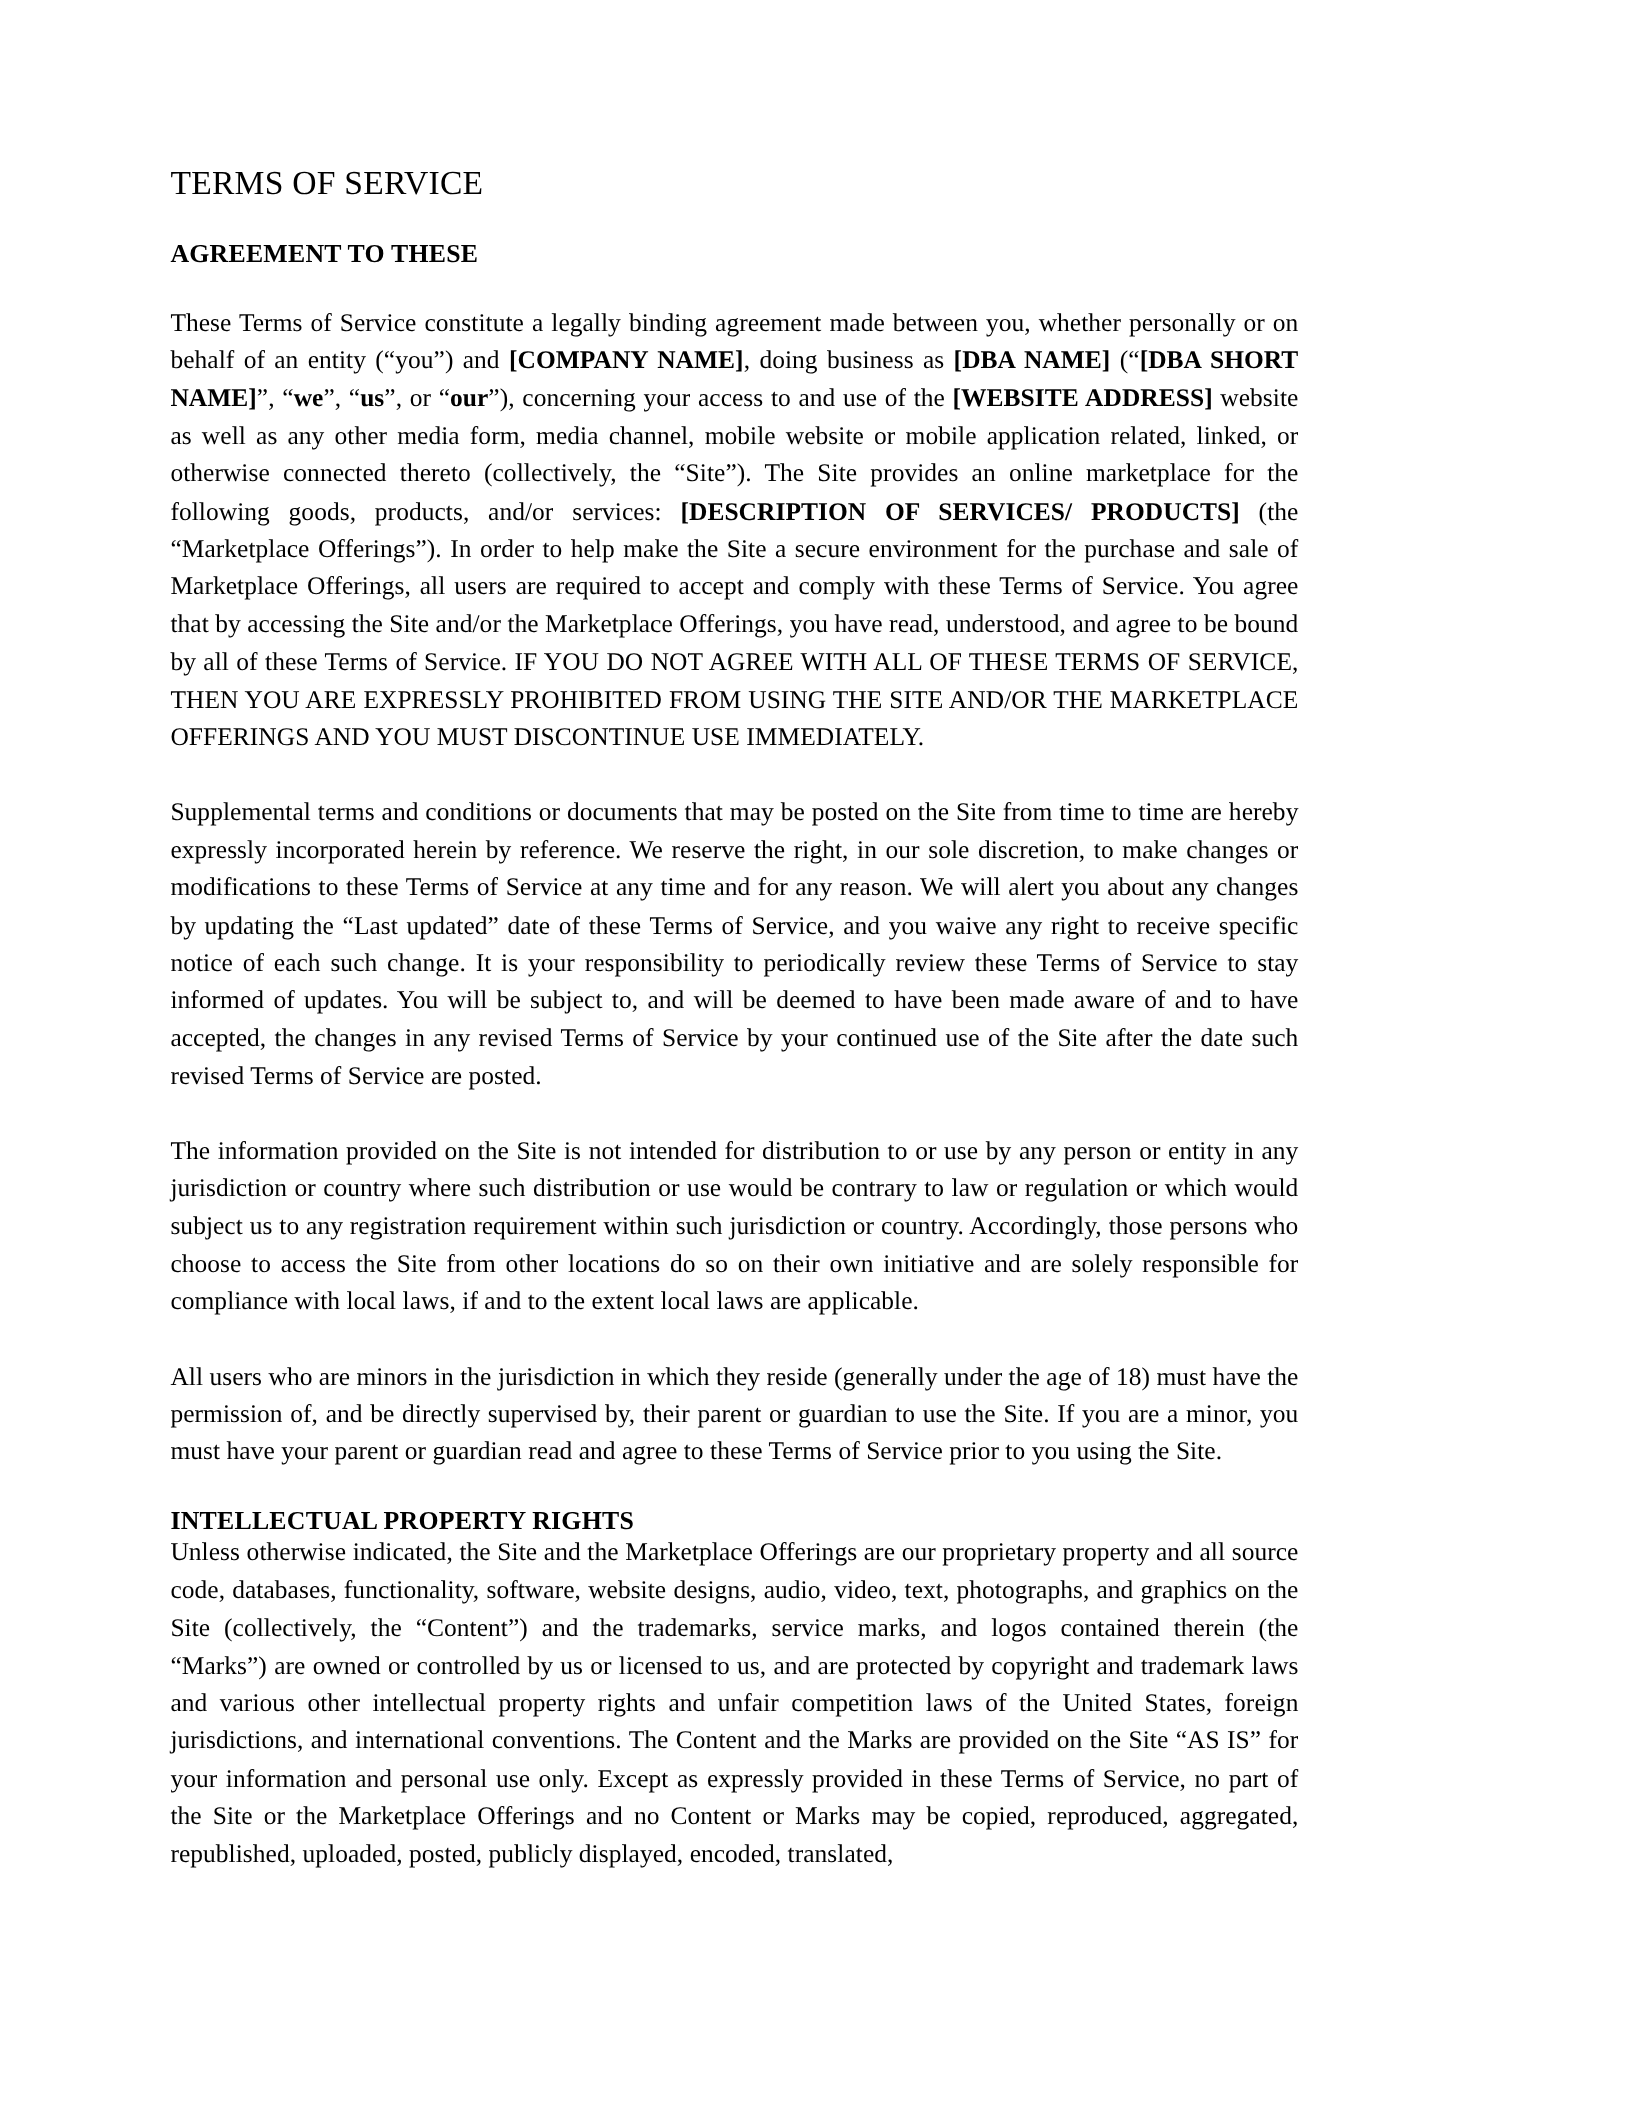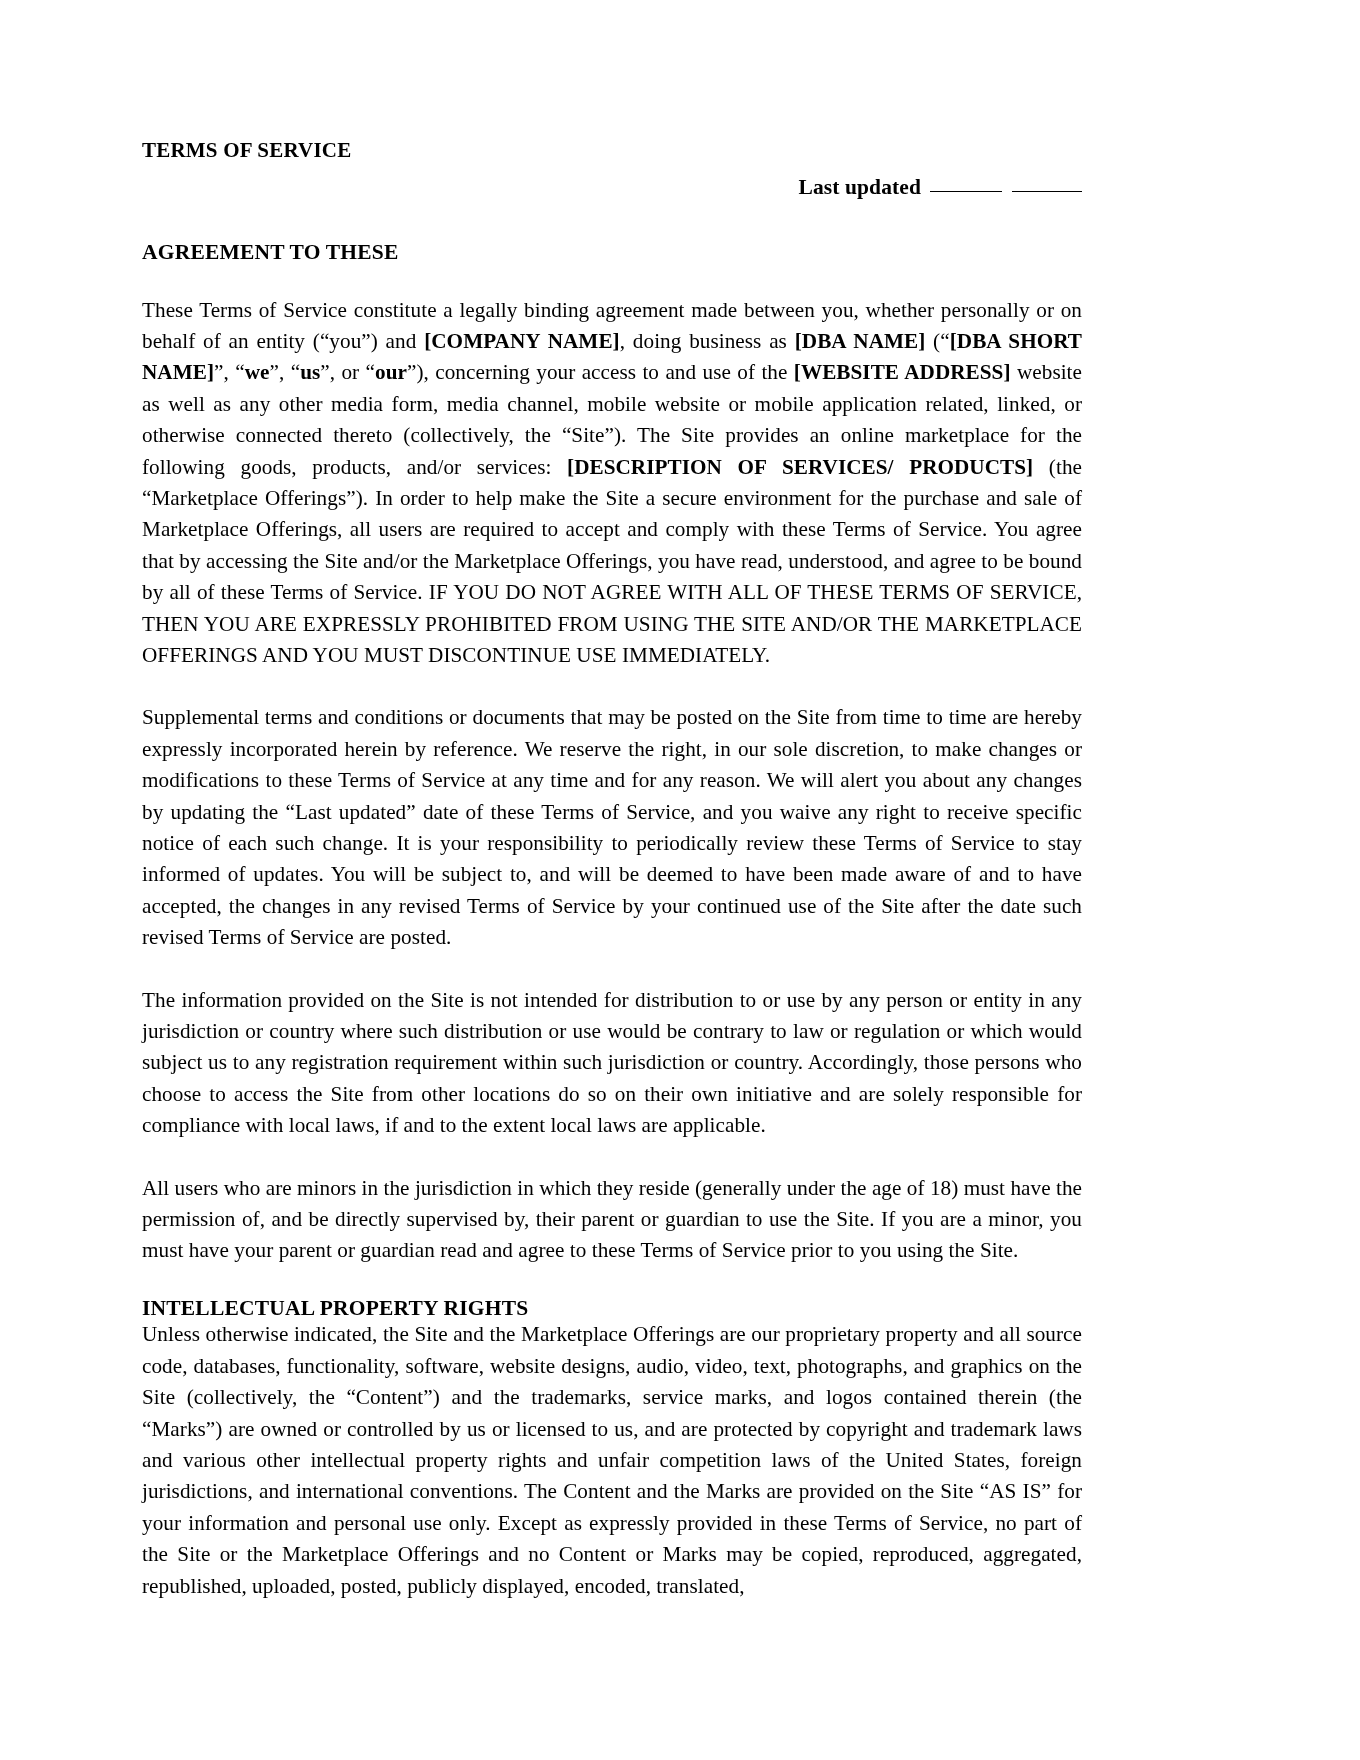--- a/index.html
+++ b/index.html
@@ -19,22 +19,22 @@
     position: relative;
     width: 1360px;
     height: 1760px;
     background: #ffffff;
     box-sizing: border-box;
     padding: 140px 278px 0 142px;
   }
 
   
   .doc-title {
-    font-size: 21px;
-    font-weight: bold;
+    font-size: 28px;
+    font-weight: normal;
     letter-spacing: 0.2px;
     line-height: 1.0;
     margin: 0;
   }
 
   .last-updated-row {
     position: relative;
     height: 34px;
     margin-top: 14px;
   }
@@ -83,25 +83,20 @@
 
   b, strong { font-weight: bold; }
 </style>
 </head>
 <body>
 
 <div class="page">
 
   <h1 class="doc-title">TERMS OF SERVICE</h1>
 
-  <div class="last-updated-row">
-    <div class="last-updated">
-      <span>Last updated</span><span class="blank-line blank-a"></span><span class="blank-line blank-b"></span>
-    </div>
-  </div>
 
   <div class="gap-1"></div>
 
   <div id="sections">
       <h2 class="section-head">AGREEMENT TO THESE</h2>
       <div class="gap-2"></div>
       <p class="body"><span>These Terms of Service constitute a legally binding agreement made between you, whether personally or on behalf of an entity (“you”) and </span><b>[COMPANY NAME]</b><span>, doing business as </span><b>[DBA NAME]</b><span> (“</span><b>[DBA SHORT NAME]</b><span>”, “</span><b>we</b><span>”, “</span><b>us</b><span>”, or “</span><b>our</b><span>”), concerning your access to and use of the </span><b>[WEBSITE ADDRESS]</b><span> website as well as any other media form, media channel, mobile website or mobile application related, linked, or otherwise connected thereto (collectively, the “Site”). The Site provides an online marketplace for the following goods, products, and/or services: </span><b>[DESCRIPTION OF SERVICES/ PRODUCTS]</b><span> (the “Marketplace Offerings”). In order to help make the Site a secure environment for the purchase and sale of Marketplace Offerings, all users are required to accept and comply with these Terms of Service. You agree that by accessing the Site and/or the Marketplace Offerings, you have read, understood, and agree to be bound by all of these Terms of Service. IF YOU DO NOT AGREE WITH ALL OF THESE TERMS OF SERVICE, THEN YOU ARE EXPRESSLY PROHIBITED FROM USING THE SITE AND/OR THE MARKETPLACE OFFERINGS AND YOU MUST DISCONTINUE USE IMMEDIATELY.</span></p>
       <div class="gap-para"></div>
       <p class="body"><span>Supplemental terms and conditions or documents that may be posted on the Site from time to time are hereby expressly incorporated herein by reference. We reserve the right, in our sole discretion, to make changes or modifications to these Terms of Service at any time and for any reason. We will alert you about any changes by updating the “Last updated” date of these Terms of Service, and you waive any right to receive specific notice of each such change. It is your responsibility to periodically review these Terms of Service to stay informed of updates. You will be subject to, and will be deemed to have been made aware of and to have accepted, the changes in any revised Terms of Service by your continued use of the Site after the date such revised Terms of Service are posted.</span></p>
       <div class="gap-para"></div>

